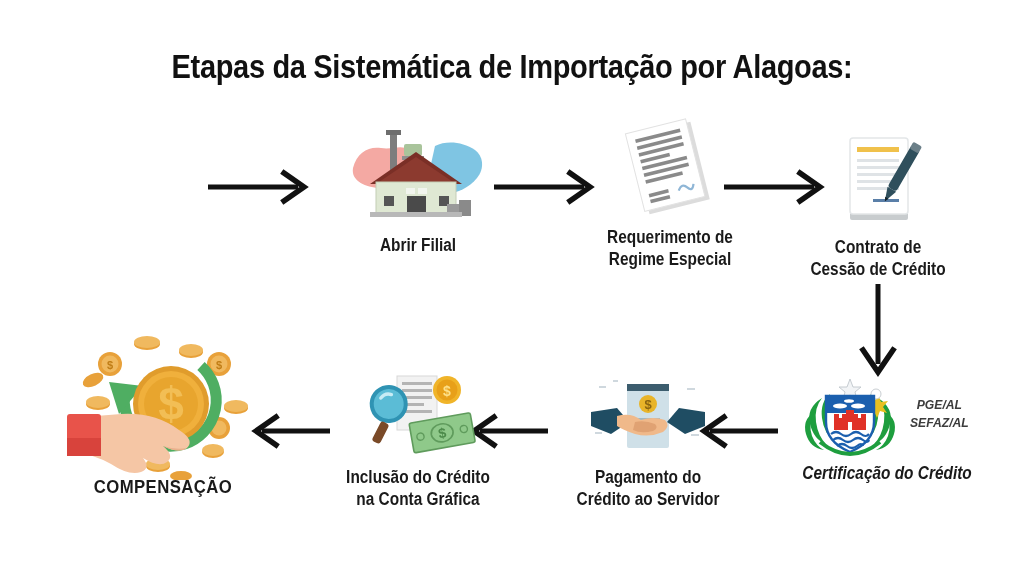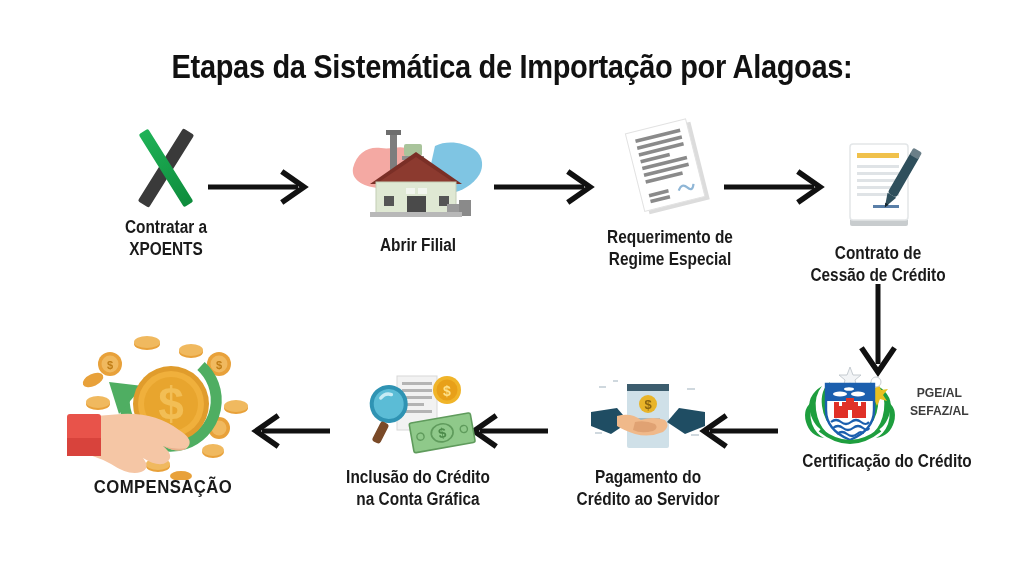--- a/index.html
+++ b/index.html
@@ -86,30 +86,20 @@
   
   .compens{position:relative;width:200px;height:150px;}
 </style>
 </head>
 <body>
 
 <div id="stage">
 
   <div class="title">Etapas da Sistemática de Importação por Alagoas:</div>
 
-  <div class="step" style="left:66px;top:126px;width:200px;">
-    <div class="icon-wrap" style="width:86px;height:84px;">
-      <div class="xlogo">
-        <div class="bar dark"></div>
-        <div class="bar green"></div>
-      </div>
-    </div>
-    <div class="label" style="margin-top:6px;">Contratar a</div>
-    <div class="label">XPOENTS</div>
-  </div>
 
   <div class="arrow" style="left:206px;top:170px;">
     <svg width="108" height="34" viewBox="0 0 108 34">
       <line x1="2" y1="17" x2="92" y2="17" stroke="#111" stroke-width="5"></line>
       <polyline points="78,3 98,17 78,31" fill="none" stroke="#111" stroke-width="5.5" stroke-linecap="square" stroke-linejoin="miter"></polyline>
     </svg>
   </div>
 
   <div class="step" style="left:338px;top:120px;width:160px;">
     <div class="icon-wrap filial">
@@ -178,21 +168,21 @@
     <div class="label">Regime Especial</div>
   </div>
 
   <div class="arrow" style="left:722px;top:170px;">
     <svg width="108" height="34" viewBox="0 0 108 34">
       <line x1="2" y1="17" x2="92" y2="17" stroke="#111" stroke-width="5"></line>
       <polyline points="78,3 98,17 78,31" fill="none" stroke="#111" stroke-width="5.5" stroke-linecap="square"></polyline>
     </svg>
   </div>
 
-  <div class="step" style="left:778px;top:134px;width:200px;">
+  <div class="step" style="left:778px;top:128px;width:200px;">
     <div class="icon-wrap docicon" style="width:108px;height:100px;">
       <svg width="108" height="100" viewBox="0 0 108 100">
         <rect x="26" y="84" width="58" height="8" rx="2" fill="#c8ccce"></rect>
         <rect x="26" y="10" width="58" height="76" rx="3" fill="#ffffff" stroke="#e3e6e8" stroke-width="1.5"></rect>
         <rect x="33" y="19" width="42" height="5" fill="#f0c14b"></rect>
         <g fill="#dfe3e6">
           <rect x="33" y="31" width="42" height="3"></rect>
           <rect x="33" y="38" width="42" height="3"></rect>
           <rect x="33" y="45" width="42" height="3"></rect>
           <rect x="33" y="52" width="42" height="3"></rect>
@@ -212,21 +202,21 @@
     <div class="label">Cessão de Crédito</div>
   </div>
 
   <div class="arrow" style="left:858px;top:284px;">
     <svg width="40" height="96" viewBox="0 0 40 96">
       <line x1="20" y1="0" x2="20" y2="80" stroke="#111" stroke-width="5"></line>
       <polyline points="5,66 20,88 35,66" fill="none" stroke="#111" stroke-width="5.5" stroke-linecap="square"></polyline>
     </svg>
   </div>
 
-  <div class="step" style="left:762px;top:366px;width:250px;">
+  <div class="step" style="left:762px;top:378px;width:250px;font-style:italic;">
     <div class="icon-wrap brasao" style="width:250px;height:82px;">
       <svg width="100" height="82" viewBox="0 0 100 82" style="position:absolute;left:38px;top:0;">
 
         <polygon points="50,1 53,9 61,9 55,14 57,22 50,17 43,22 45,14 39,9 47,9" fill="#f2f4f6" stroke="#bfc6cc" stroke-width="0.9"></polygon>
 
         <g fill="#1e9e3e">
           <path d="M22 20 q-8 10 -6 24 q2 14 10 22 q-12 -4 -16 -20 q-4 -16 12 -26 Z"></path>
           <path d="M30 16 q-6 12 -4 26 q2 14 8 20 q-10 -6 -12 -22 q-2 -16 8 -24 Z"></path>
           <path d="M14 34 q-6 12 -2 24 q4 10 12 14 q-14 -2 -18 -16 q-4 -14 8 -22 Z"></path>
         </g>

